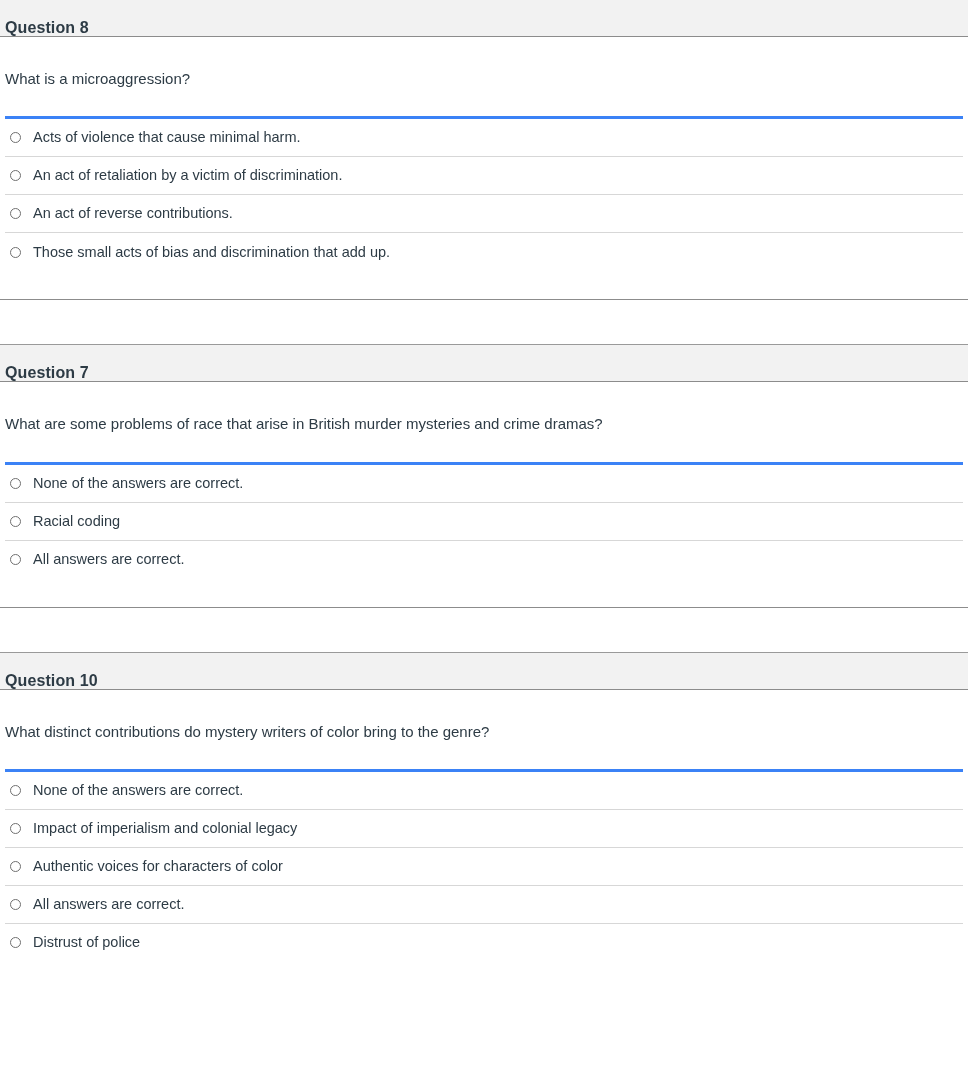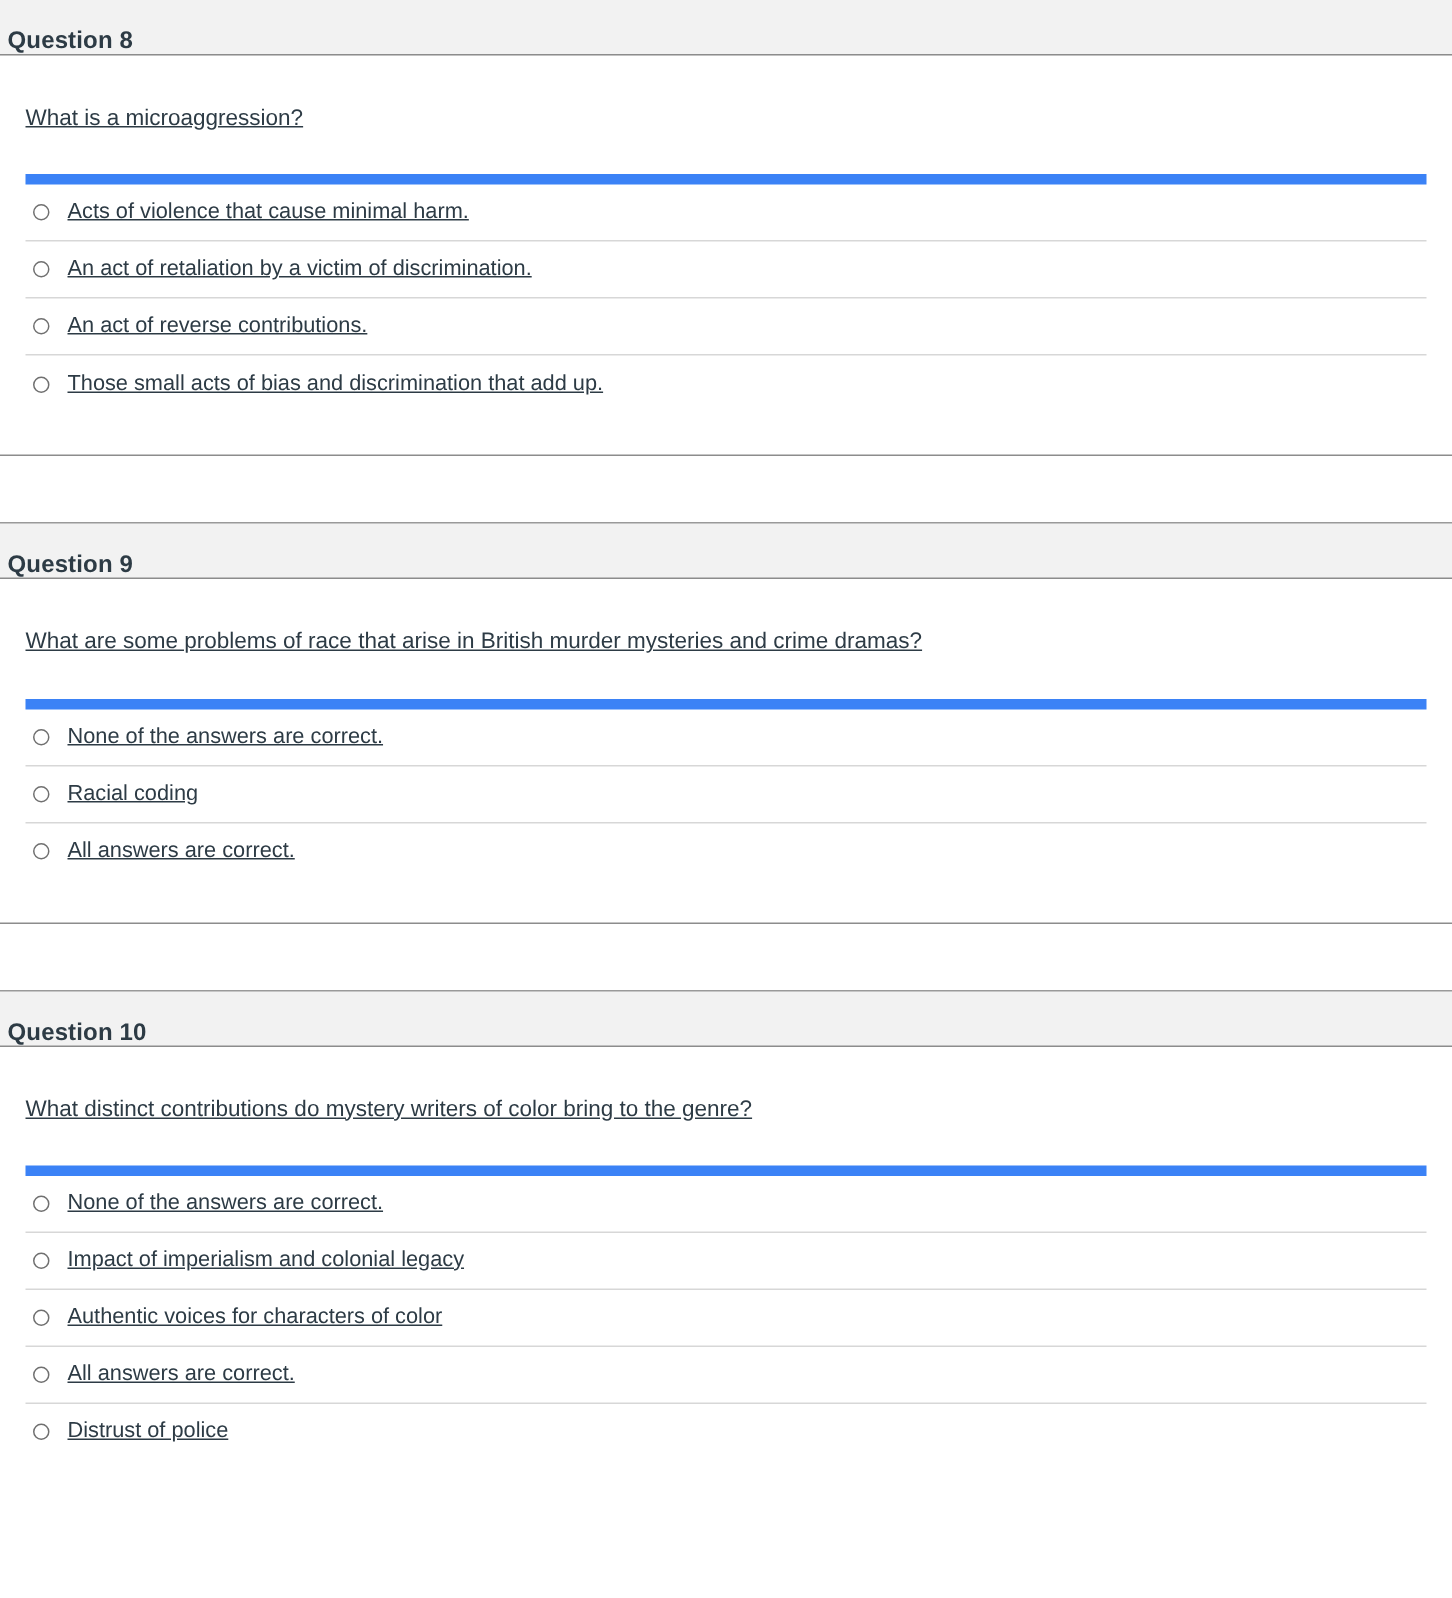--- a/index.html
+++ b/index.html
@@ -43,33 +43,32 @@
   .question-title {
     font-size: 16px;
     font-weight: bold;
     letter-spacing: 0.1px;
     color: #2d3b45;
     line-height: 1;
   }
 
   
   .question-body {
-    padding: 0 17px;
-    text-decoration: underline;
+    padding: 0 5px;
   }
   .question-text {
     font-size: 15px;
     line-height: 1.35;
     color: #2d3b45;
     padding: 32px 0 27px 0;
   }
 
   
   .answers {
-    border-top: 7px solid #3b82f6;
+    border-top: 3px solid #3b82f6;
   }
   .answer-row {
     display: flex;
     align-items: center;
     height: 38px;
     border-bottom: 1px solid #d7d7d7;
     padding-left: 5px;
     cursor: pointer;
   }
   .answer-row:last-child {
@@ -130,21 +129,21 @@
           <span class="answer-label">Those small acts of bias and discrimination that add up.</span>
         </div>
       </div>
     </div>
     <div class="block-footer"></div>
   </div>
   <div class="block-gap"></div>
 
   <div class="question-block">
     <div class="question-header">
-      <span class="question-title">Question 9</span>
+      <span class="question-title">Question 7</span>
     </div>
     <div class="question-body">
       <div class="question-text">What are some problems of race that arise in British murder mysteries and crime dramas?</div>
       <div class="answers">
         <div class="answer-row">
           <span class="radio"></span>
           <span class="answer-label">None of the answers are correct.</span>
         </div>
         <div class="answer-row">
           <span class="radio"></span>

